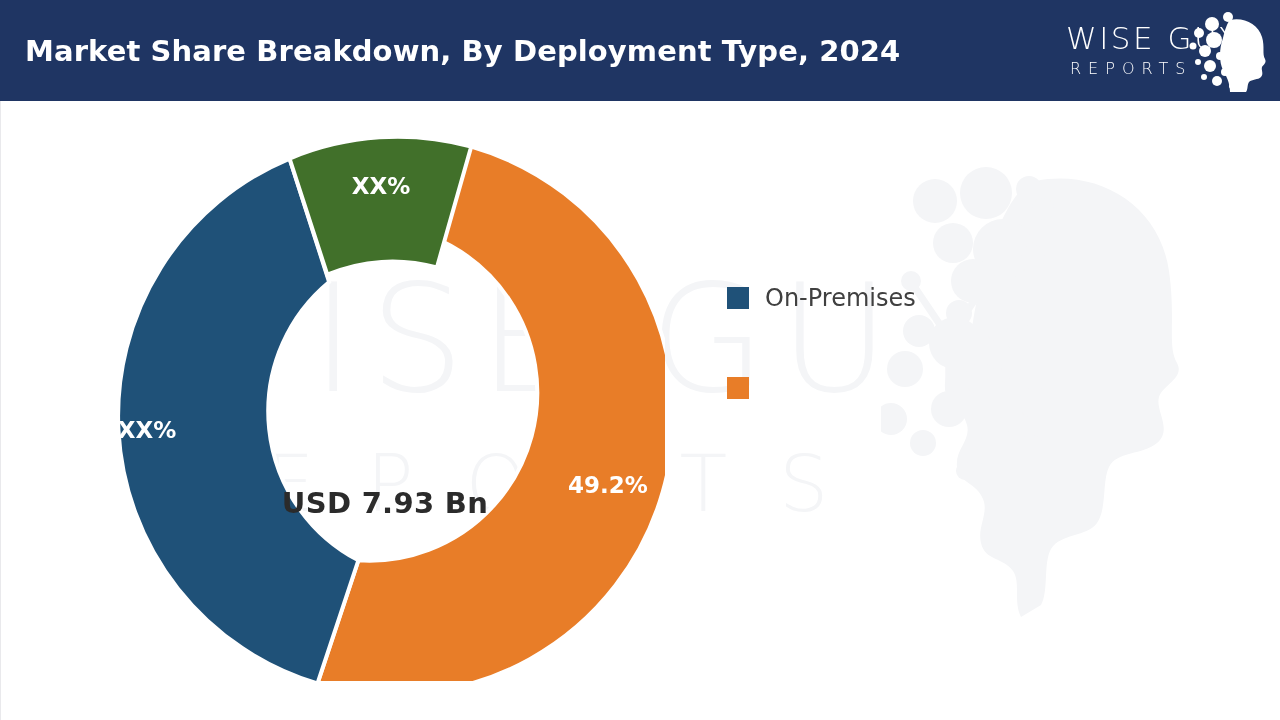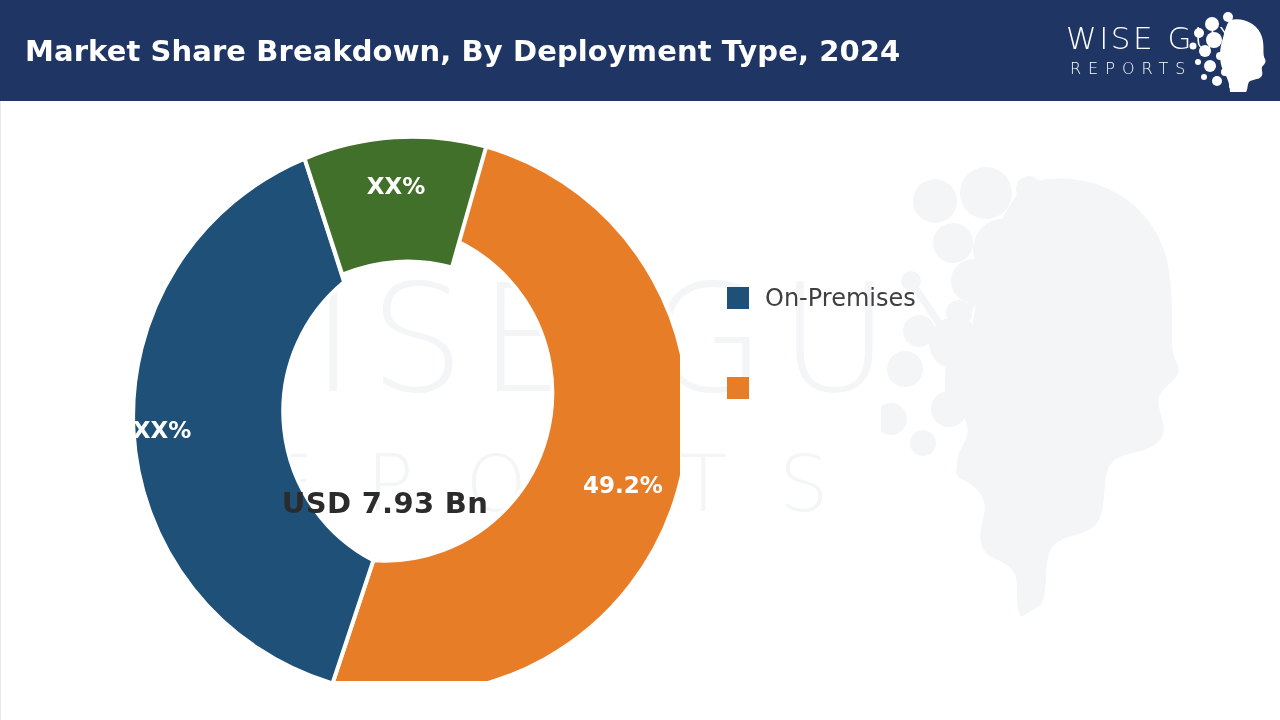--- a/index.html
+++ b/index.html
@@ -77,21 +77,21 @@
     left: 880px;
     top: 30px;
     width: 400px;
     height: 520px;
     pointer-events: none;
   }
 
   
   #donut-wrap {
     position: absolute;
-    left: 119px;
+    left: 104px;
     top: 20px;
     width: 560px;
     height: 560px;
   }
 
   .slice-label {
     font-size: 23px;
     font-weight: bold;
     fill: #ffffff;
     font-family: "DejaVu Sans", "Liberation Sans", sans-serif;

